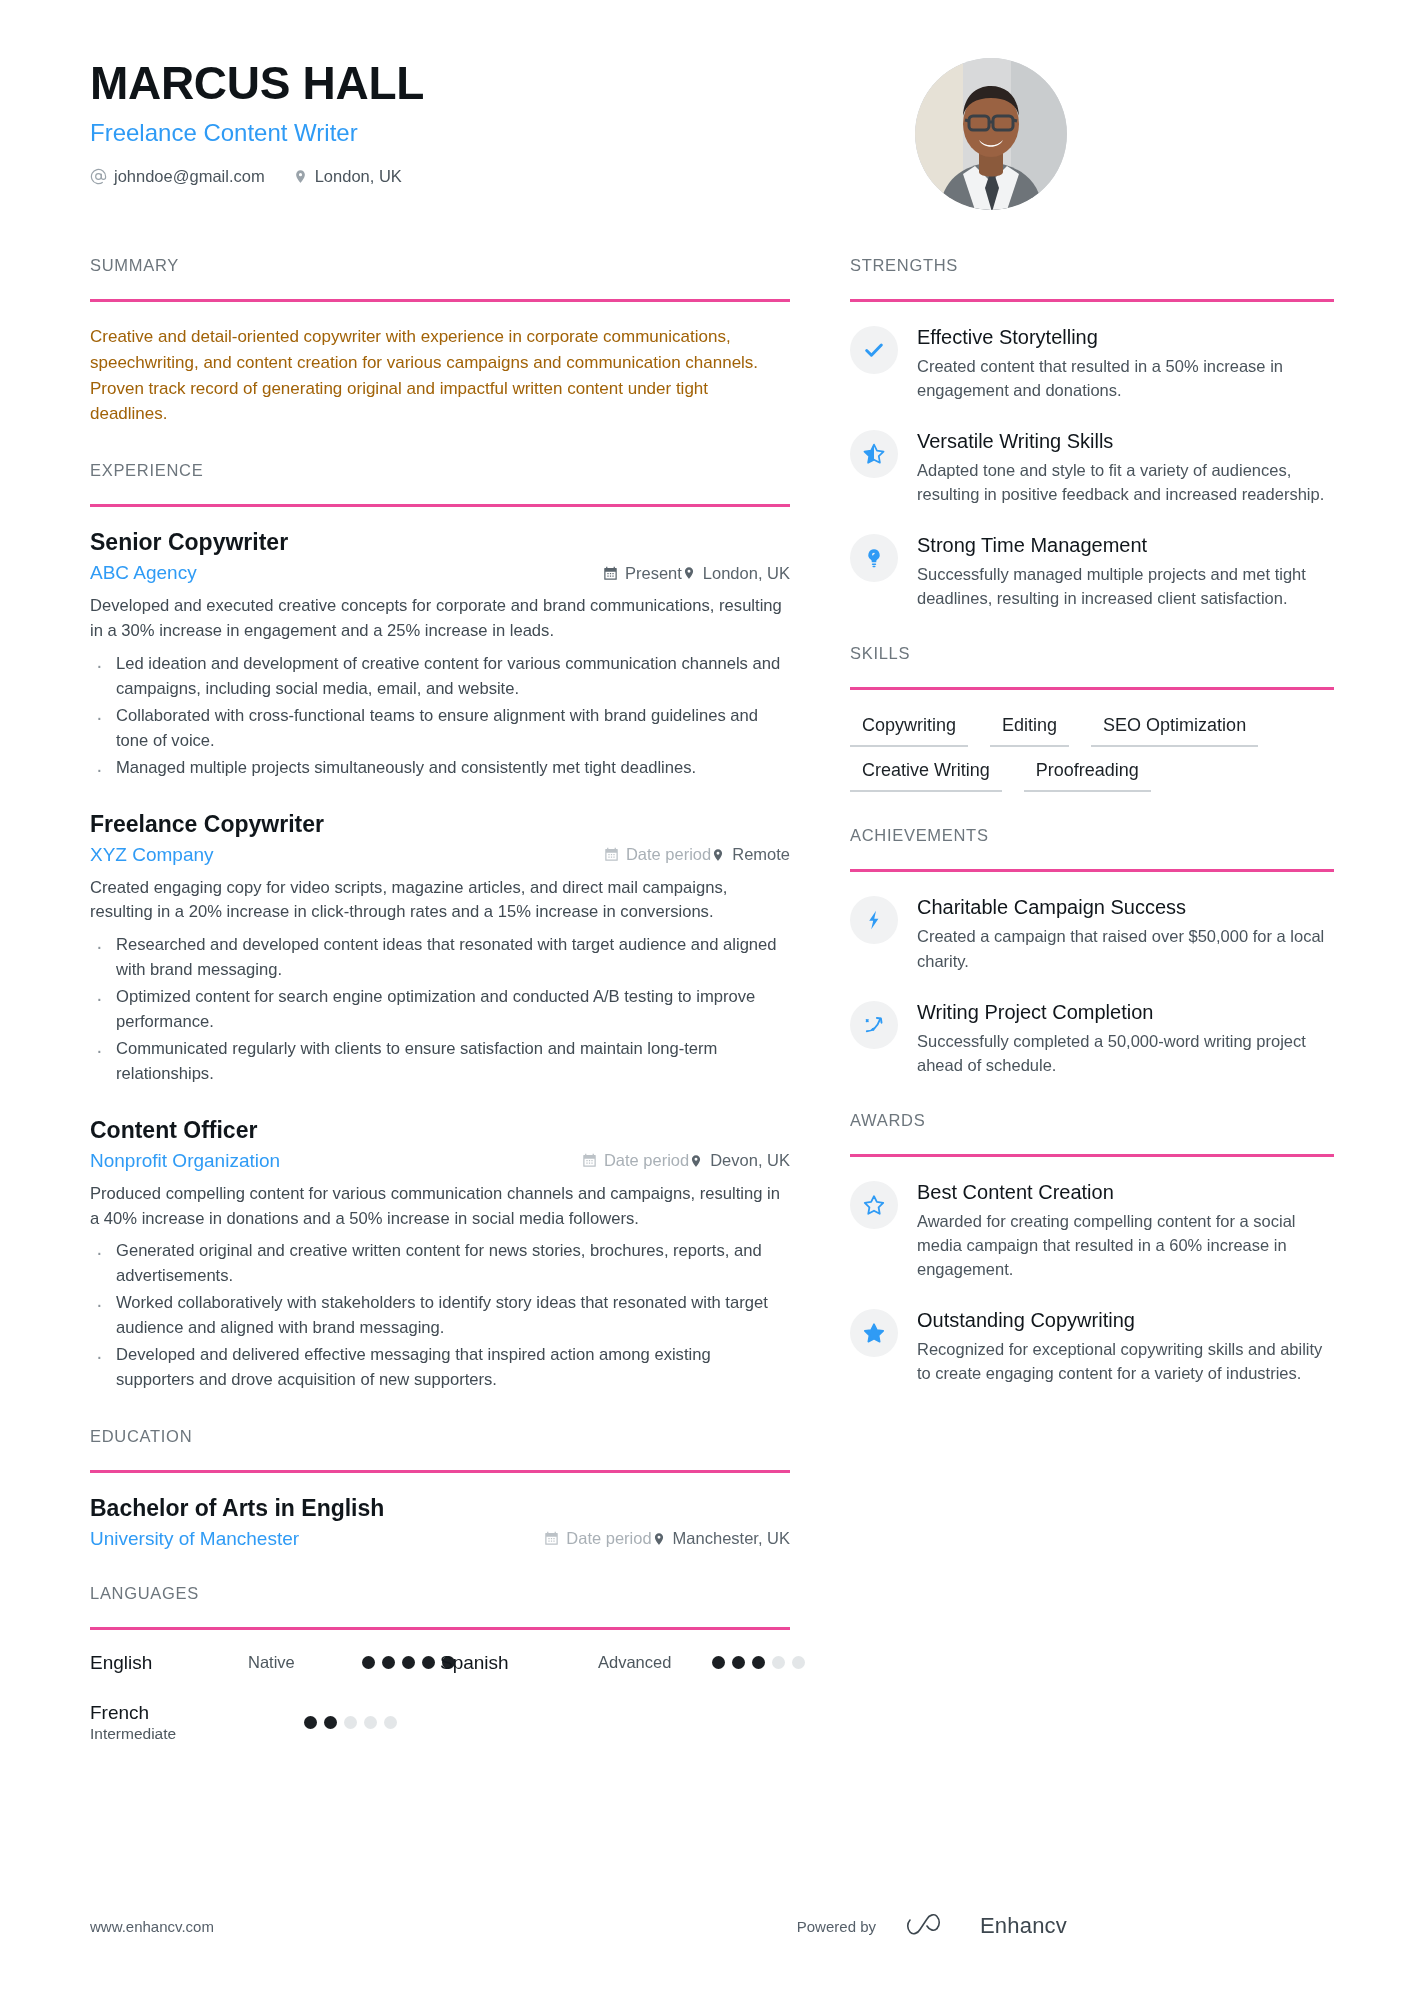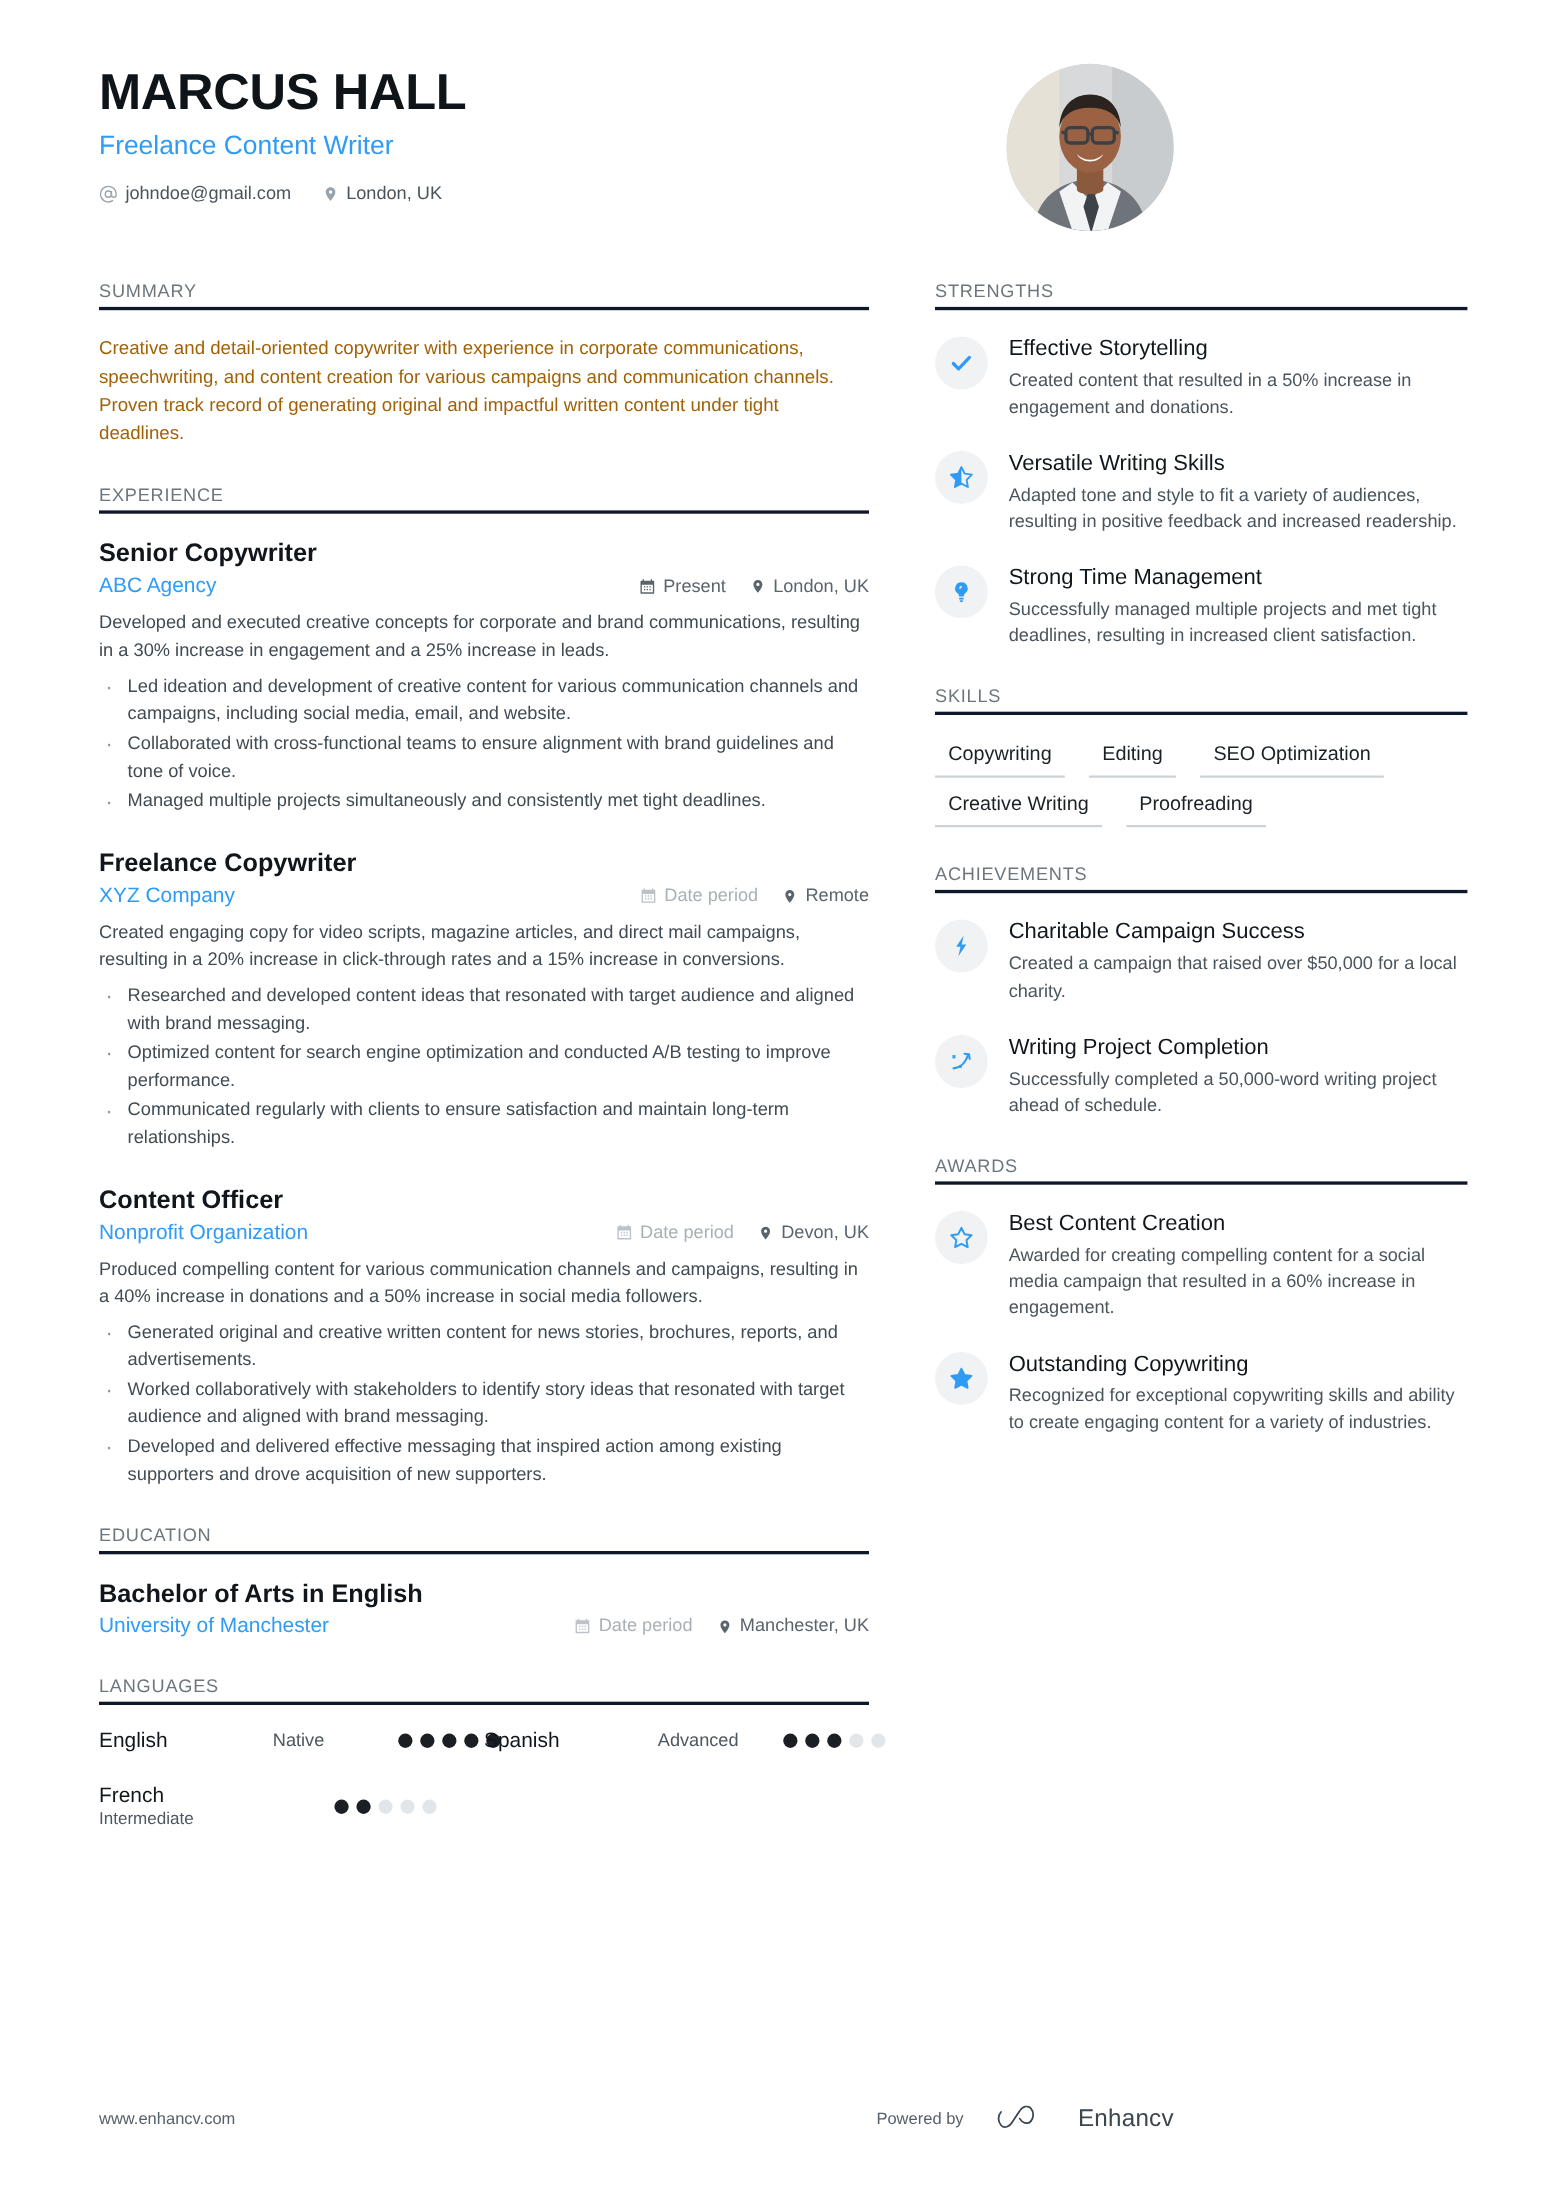--- a/index.html
+++ b/index.html
@@ -67,22 +67,22 @@
   .col-left { width: 700px; flex: 0 0 700px; }
   .col-right { width: 484px; flex: 0 0 484px; }
 
   
   .sec { margin-bottom: 34px; }
   .sec-title {
     font-size: 16.5px;
     letter-spacing: 0.7px;
     color: #6d767d;
     text-transform: uppercase;
-    padding-bottom: 4px;
-    border-bottom: 3px solid #0f172a;
+    padding-bottom: 24px;
+    border-bottom: 3px solid #ec4899;
     margin-bottom: 22px;
     font-weight: 400;
   }
 
   
   .summary-text { font-size: 17px; line-height: 1.52; color: #a16207; }
 
   
   .entry { margin-bottom: 30px; }
   .entry:last-child { margin-bottom: 6px; }
@@ -92,21 +92,21 @@
     font-weight: 700;
     margin-bottom: 6px;
   }
   .entry-meta {
     display: flex;
     align-items: center;
     justify-content: space-between;
     margin-bottom: 10px;
   }
   .entry-org { font-size: 19px; color: #2f9bf5; }
-  .meta-right { display: flex; align-items: center; gap: 22px; font-size: 16.5px; color: #5a646c; }
+  .meta-right { display: flex; align-items: center; font-size: 16.5px; color: #5a646c; }
   .meta-chunk { display: flex; align-items: center; gap: 7px; }
   .meta-chunk.muted { color: #a9b0b6; }
   .meta-chunk .ico { display: inline-flex; align-items: center; color: #5a646c; }
   .meta-chunk.muted .ico { color: #bcc2c7; }
 
   .entry-desc { font-size: 16.6px; line-height: 1.5; color: #414b53; }
   .bullets { list-style: none; margin-top: 8px; }
   .bullets li {
     position: relative;
     padding-left: 26px;

